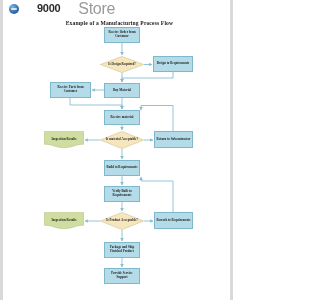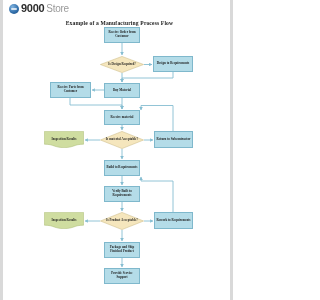--- a/index.html
+++ b/index.html
@@ -26,21 +26,21 @@
   #header {
     position: absolute;
     left: 0; top: 0;
     width: 233px; height: 18px;
   }
   #logo-wrap {
     position: absolute;
     left: 6px; top: 3px;
     display: flex;
     align-items: center;
-    gap: 2px;
+    gap: 18px;
   }
   #logo-mark {
     width: 10px; height: 10px;
     border-radius: 50%;
     background: radial-gradient(circle at 35% 30%, #7fb3e0 0%, #2f6ca8 60%, #1d4a7a 100%);
     position: relative;
   }
   #logo-mark:after {
     content: "";
     position: absolute;
@@ -51,21 +51,21 @@
     border-radius: 1px;
   }
   .logo-9000 {
     font-size: 11px;
     font-weight: bold;
     color: #2b2b2b;
     letter-spacing: -0.3px;
     line-height: 11px;
   }
   .logo-store {
-    font-size: 10px;
+    font-size: 16px;
     color: #9a9a9a;
     letter-spacing: -0.3px;
     line-height: 11px;
   }
   
   #chart-title {
     position: absolute;
     left: 0; top: 20px;
     width: 233px;
     text-align: center;

